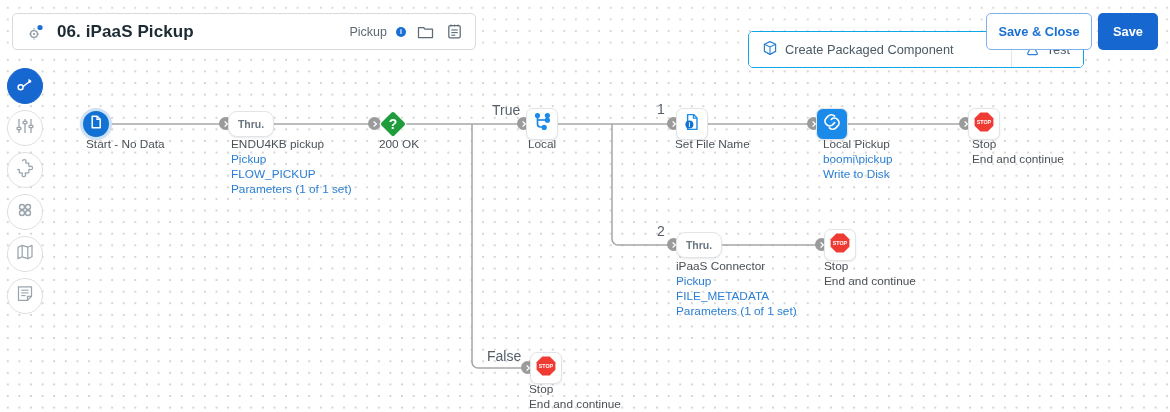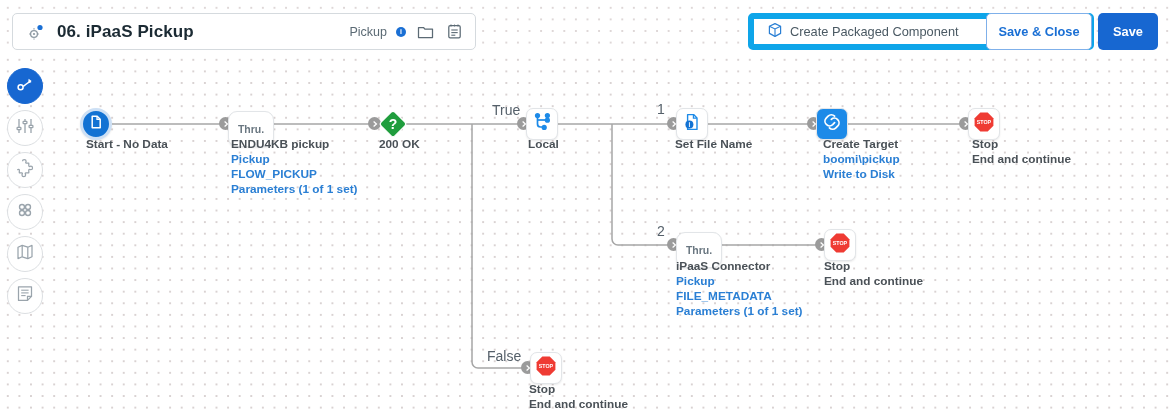--- a/index.html
+++ b/index.html
@@ -41,23 +41,23 @@
   .hdr-right { margin-left: auto; display: flex; align-items: center; gap: 9px; padding-right: 11px; }
   .hdr-proc-label { font-size: 12.5px; color: #5b6a74; }
   .badge-dot {
     width: 10px; height: 10px; border-radius: 50%; background: #1a6fd4;
     display: inline-flex; align-items: center; justify-content: center;
     color: #fff; font-size: 7px; font-weight: bold; line-height: 1;
   }
   .hdr-icon-btn { width: 20px; height: 20px; display: flex; align-items: center; justify-content: center; cursor: pointer; }
 
   .btn-group {
-    position: absolute; top: 13px; left: 748px; height: 37px;
+    position: absolute; top: 31px; left: 748px; height: 37px;
     display: flex; align-items: stretch;
-    border: 6px solid #0ea5e9; border-radius: 5px; background: #fff; overflow: hidden; gap: 44px;
+    border: 1px solid #0ea5e9; border-radius: 5px; background: #fff; overflow: hidden; gap: 44px;
   }
   .btn-cpc, .btn-test {
     display: flex; align-items: center; gap: 7px; padding: 0 13px;
     font-size: 12.8px; color: #4a5963; cursor: pointer; background: #fff;
   }
   .btn-test { border-left: 1px solid #e1e6e9; }
   .btn-sc {
     position: absolute; top: 13px; left: 986px; width: 106px; height: 37px;
     border: 1px solid #7fb0ea; border-radius: 5px; background: #fff;
     color: #1a6fd4; font-size: 12.8px; font-weight: bold;
@@ -84,28 +84,28 @@
   .node { position: absolute; }
   .node-shape {
     position: absolute; width: 32px; height: 32px; border-radius: 7px;
     background: #fff; border: 1px solid #e2e5e8;
     display: flex; align-items: center; justify-content: center;
     box-shadow: 0 1px 2px rgba(0,0,0,.09);
     cursor: pointer;
   }
   .node-shape.circle { border-radius: 50%; }
   .node-shape.thru {
-    width: auto; min-width: 46px; height: 36px; padding: 0 8px;
+    width: auto; min-width: 46px; height: 26px; padding: 0 8px;
     border-radius: 9px; font-size: 10.5px; font-weight: bold; color: #6a7781;
   }
   .node-shape.blue-circle { background: #1272d3; border: 3px solid #cde0f5; }
   .node-shape.blue-sq { background: #1c8ae8; border: 1px solid #e4e7ea; }
   .lbl {
     position: absolute; font-size: 11.8px; line-height: 15px;
-    color: #4a5157; white-space: nowrap; font-weight: bold;
+    color: #4a5157; white-space: nowrap;
   }
   .lbl .sub { color: #2a7fd4; }
   .arrow-cap {
     position: absolute; width: 13px; height: 13px; border-radius: 50%;
     background: #9b9b9b; display: flex; align-items: center; justify-content: center;
   }
   .arrow-cap svg { display: block; }
   .edge-lbl {
     position: absolute; font-size: 14px; color: #55606a; white-space: nowrap;
   }
@@ -376,21 +376,21 @@
     </div>
     <div class="node-shape blue-sq" style="left:816px; top:108px">
       <span>
         <svg width="20" height="20" viewBox="0 0 20 20">
           <path d="M12.6 4.2a4.6 4.6 0 0 0-6.5 0L4.2 6.1a4.6 4.6 0 0 0 6.5 6.5l1.9-1.9" fill="none" stroke="#fff" stroke-width="1.7" stroke-linecap="round"></path>
           <path d="M7.4 15.8a4.6 4.6 0 0 0 6.5 0l1.9-1.9a4.6 4.6 0 0 0-6.5-6.5" fill="none" stroke="#fff" stroke-width="1.7" stroke-linecap="round"></path>
         </svg>
       </span>
     </div>
     <div class="lbl" style="left:823px; top:137px">
-      <div>Create Target</div>
+      <div>Local Pickup</div>
       <div class="sub">boomi\pickup</div>
       <div class="sub">Write to Disk</div>
     </div>
   </div>
 
   <div class="node">
     <div class="arrow-cap" style="left:959px; top:117px">
       <svg width="8" height="8" viewBox="0 0 8 8">
           <path d="M2.6 1.6L5.4 4 2.6 6.4" fill="none" stroke="#fff" stroke-width="1.3"></path>
         </svg>

